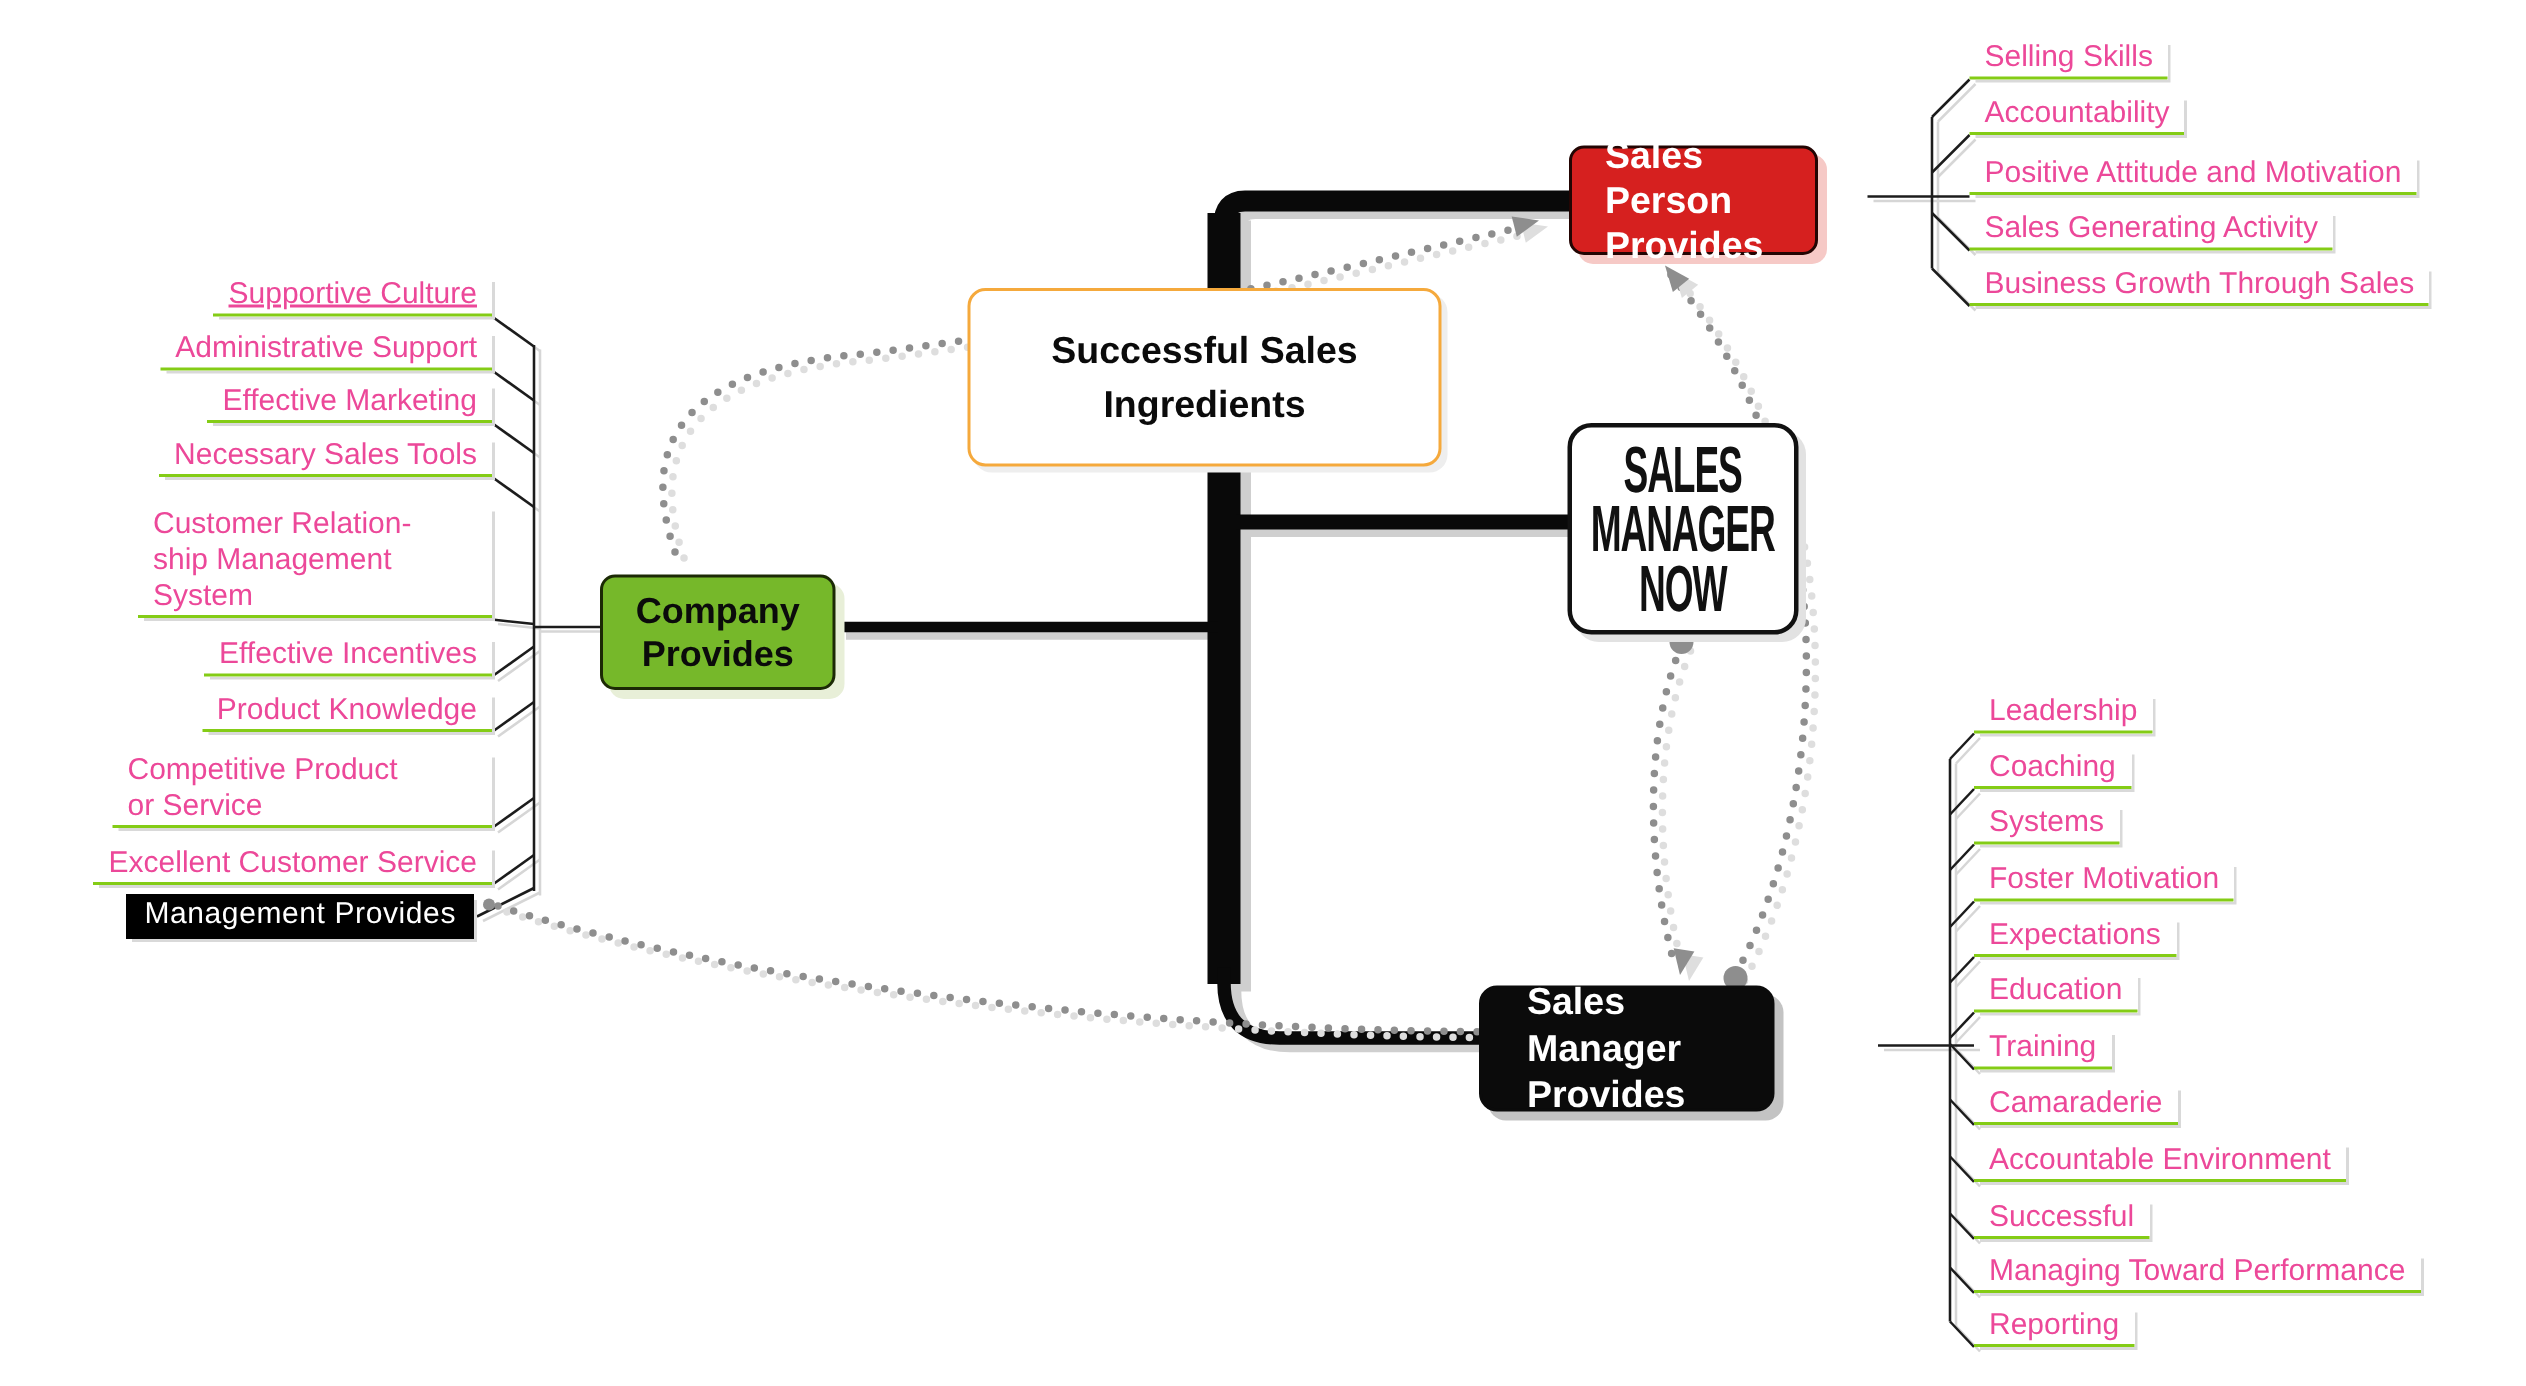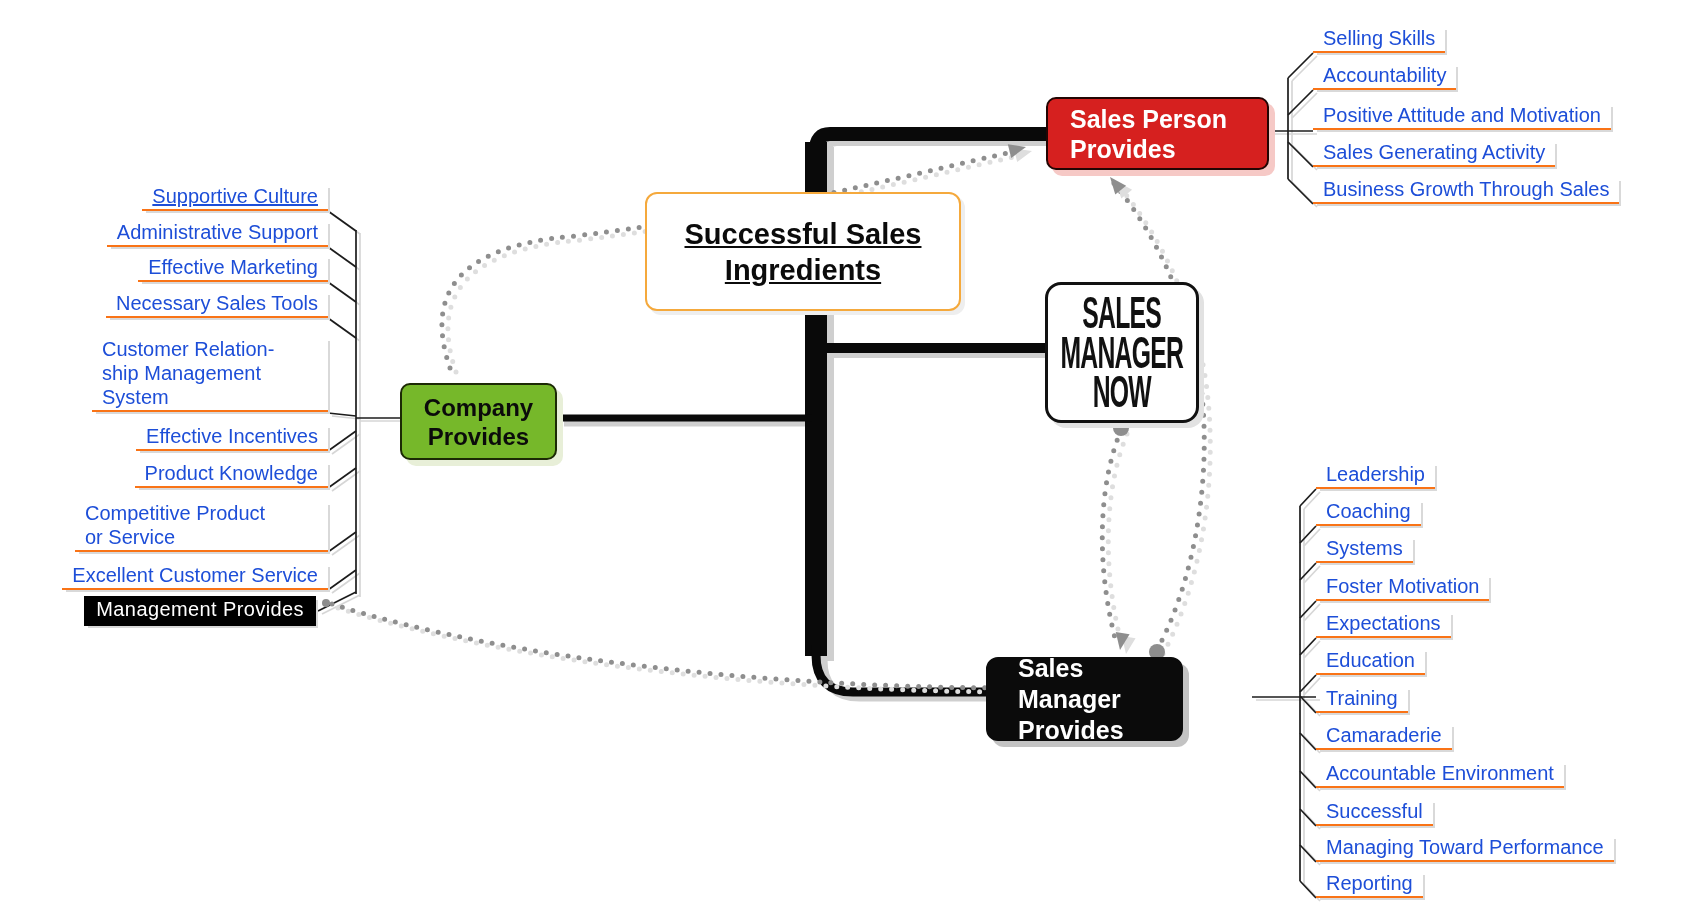--- a/index.html
+++ b/index.html
@@ -1,35 +1,35 @@
 <!DOCTYPE html>
 <html><head>
 <meta charset="utf-8">
 <style>
   html,body{margin:0;padding:0;background:#ffffff;}
   #canvas{position:relative;width:1684px;height:924px;background:#ffffff;overflow:hidden;
           font-family:"Liberation Sans", sans-serif;}
   svg.layer{position:absolute;left:0;top:0;width:1684px;height:924px;}
 
   
-  .leaf{position:absolute;font-size:20px;line-height:24px;color:#1d4ed8;white-space:pre-line;
-        padding:0 10px 1px 10px;border-bottom:2px solid #f97316;
+  .leaf{position:absolute;font-size:20px;line-height:24px;color:#ec4899;white-space:pre-line;
+        padding:0 10px 1px 10px;border-bottom:2px solid #84cc16;
         box-shadow:3px 3px 0 -1px #d9d9d9;}
   .leaf-left{text-align:left;}
   .leaf-right{text-align:left;}
   .leaf-hl{background:#000;color:#fff;border-bottom:2px solid #000;padding:1px 12px 3px 12px;
            letter-spacing:.4px;}
 
   
   .node{position:absolute;border-radius:10px;font-weight:bold;white-space:pre-line;}
   .node-title{left:645px;top:192px;width:312px;height:115px;background:#fff;
-              border:2px solid #f5a93c;border-radius:12px;color:#0b0b0b;font-size:29px;line-height:36px;
+              border:2px solid #f5a93c;border-radius:12px;color:#0b0b0b;font-size:25px;line-height:36px;
               display:flex;align-items:center;justify-content:center;text-align:center;
-              box-shadow:4px 4px 0 #eeeeee;text-decoration:underline;}
-  .node-red{left:1046px;top:97px;width:223px;height:73px;background:#d6201f;border:2px solid #230503;
+              box-shadow:4px 4px 0 #eeeeee;}
+  .node-red{left:1046px;top:97px;width:166px;height:73px;background:#d6201f;border:2px solid #230503;
             color:#fff;font-size:25px;line-height:30px;display:flex;align-items:center;
             padding-left:22px;box-sizing:border-box;box-shadow:6px 6px 0 #f6c9c6;}
   .node-green{left:400px;top:383px;width:157px;height:77px;background:#76b82a;border:2px solid #1c2a05;
             color:#0b0b0b;font-size:24px;line-height:29px;display:flex;align-items:center;justify-content:center;
             text-align:center;box-sizing:border-box;box-shadow:6px 6px 0 #e8efd8;}
   .node-black{left:986px;top:657px;width:197px;height:84px;background:#0b0b0b;border:2px solid #0b0b0b;
             color:#fff;font-size:25px;line-height:31px;display:flex;align-items:center;
             padding-left:30px;box-sizing:border-box;border-radius:12px;box-shadow:6px 6px 0 #c3c3c3;}
   .node-logo{left:1045px;top:282px;width:148px;height:135px;background:#fff;border:3px solid #111;
             border-radius:16px;color:#111;display:flex;align-items:center;justify-content:center;

